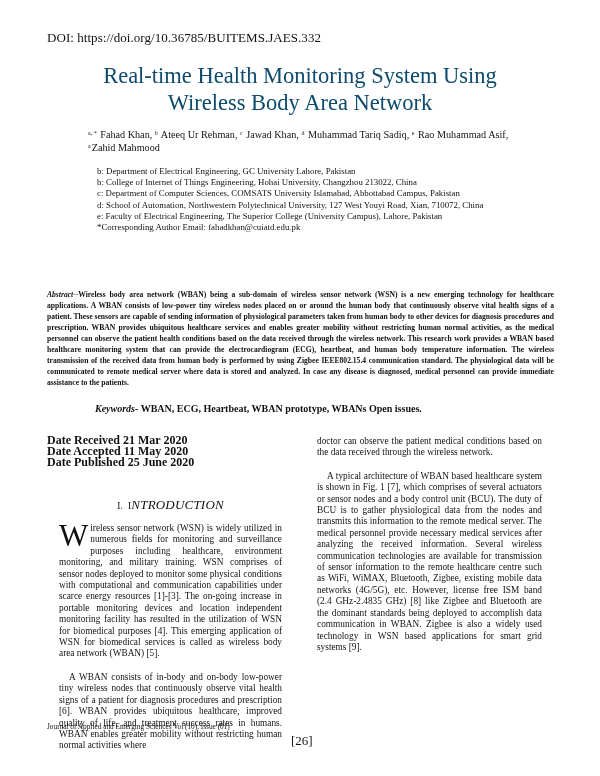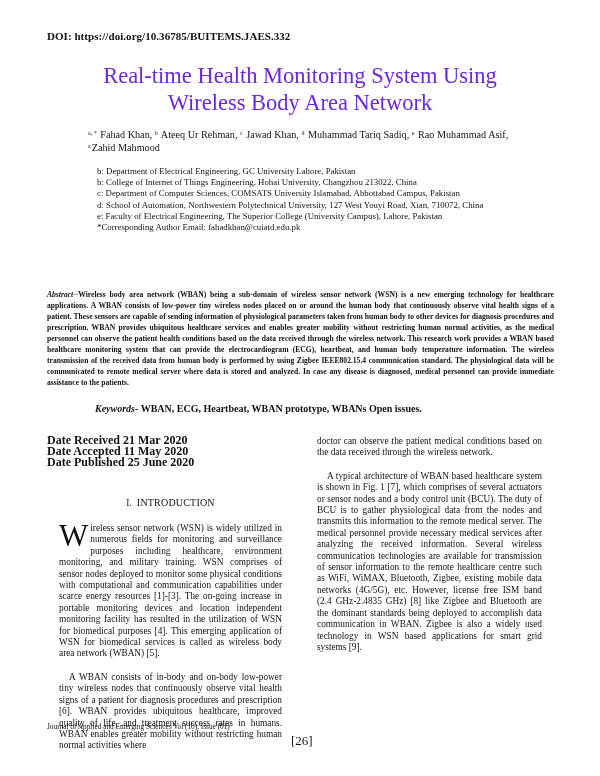--- a/index.html
+++ b/index.html
@@ -1,31 +1,31 @@
 <!DOCTYPE html>
 <html><head>
 <meta charset="utf-8">
 <style>
   html, body { margin:0; padding:0; background:#ffffff; }
   body { width:600px; height:776px; position:relative; overflow:hidden;
          font-family:"Liberation Serif", "DejaVu Serif", serif; color:#111; }
-  .doi { position:absolute; left:47px; top:30px; font-size:11px; font-weight:bold; letter-spacing:0.05px; }
+  .doi { position:absolute; left:47px; top:30px; font-size:13px; font-weight:normal; letter-spacing:0.05px; }
   .title { position:absolute; left:0; width:600px; top:62px; text-align:center;
-           font-size:22.5px; line-height:27px; color:#6d28d9; }
+           font-size:22.5px; line-height:27px; color:#0c4a6e; }
   .authors { position:absolute; left:88px; top:128px; width:480px; font-size:10.2px; line-height:13px; }
   .authors sup { font-size:6px; vertical-align:top; position:relative; top:-1px; margin-right:1px; }
   .affils { position:absolute; left:97px; top:166px; width:465px; font-size:8.8px; line-height:11.2px; }
   .affils div { margin:0; }
   .abstract { position:absolute; left:47px; top:289px; width:507px; font-size:7.6px; line-height:11px;
               font-weight:bold; text-align:justify; }
   .abstract i, .keywords i { font-weight:bold; }
   .keywords { position:absolute; left:47px; top:403px; width:507px; font-size:10px; font-weight:bold;margin-left:48px; }
   .dates { position:absolute; left:47px; top:435px; font-size:12px; line-height:11.2px;font-weight:bold; }
   .section-head { position:absolute; left:47px; width:247px; top:497px; text-align:center; font-size:9.3px; letter-spacing:0.2px; }
-  .section-head .sc { font-size:10px; }
+  .section-head .sc { font-size:13px;font-style:italic; }
   .col { position:absolute; font-size:9.3px; line-height:11.4px; text-align:justify; }
   .col-left { left:47px; top:511px; width:247px; }
   .col-right { left:305px; top:424px; width:249px; }
   .col p { margin:12px; }
   .indent { text-indent:10px; }
   .dropcap { float:left; font-size:31px; line-height:24px; margin:1px 2px 0 0; }
   .footer { position:absolute; left:47px; top:722px; font-size:7.3px; }
   .page-num { position:absolute; left:291px; top:733px; font-size:13px; }
 </style>
 </head>

